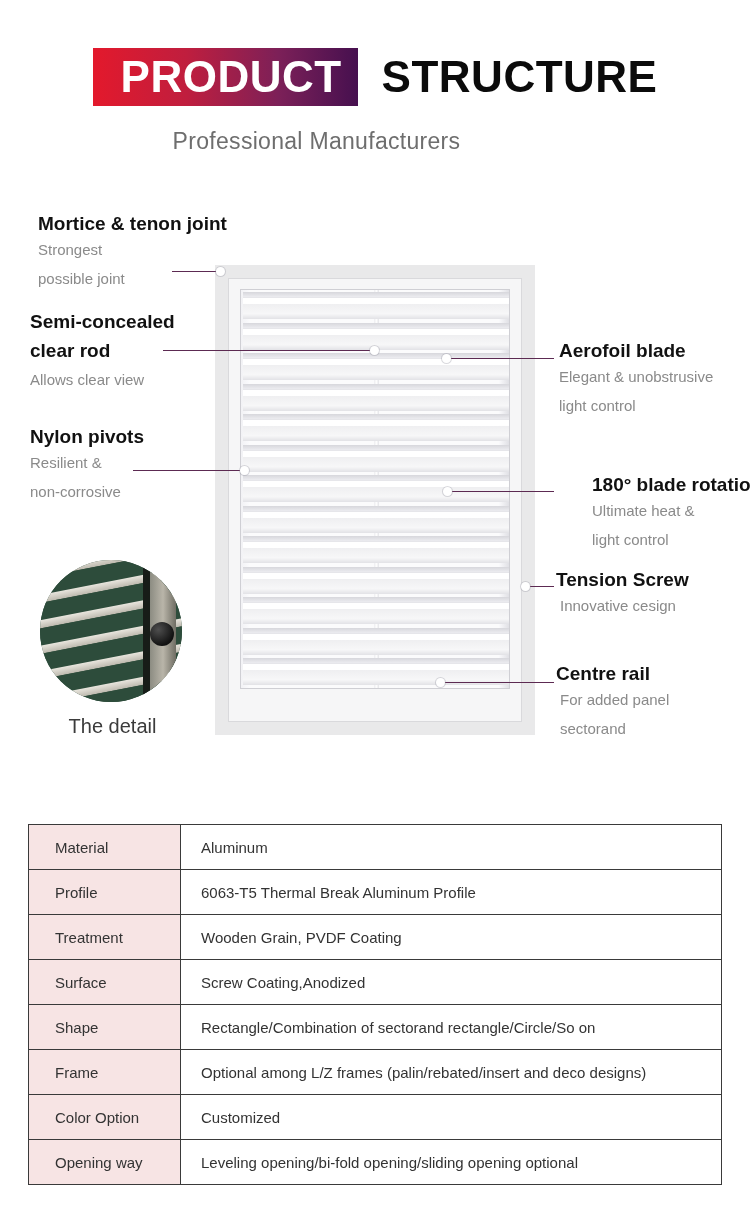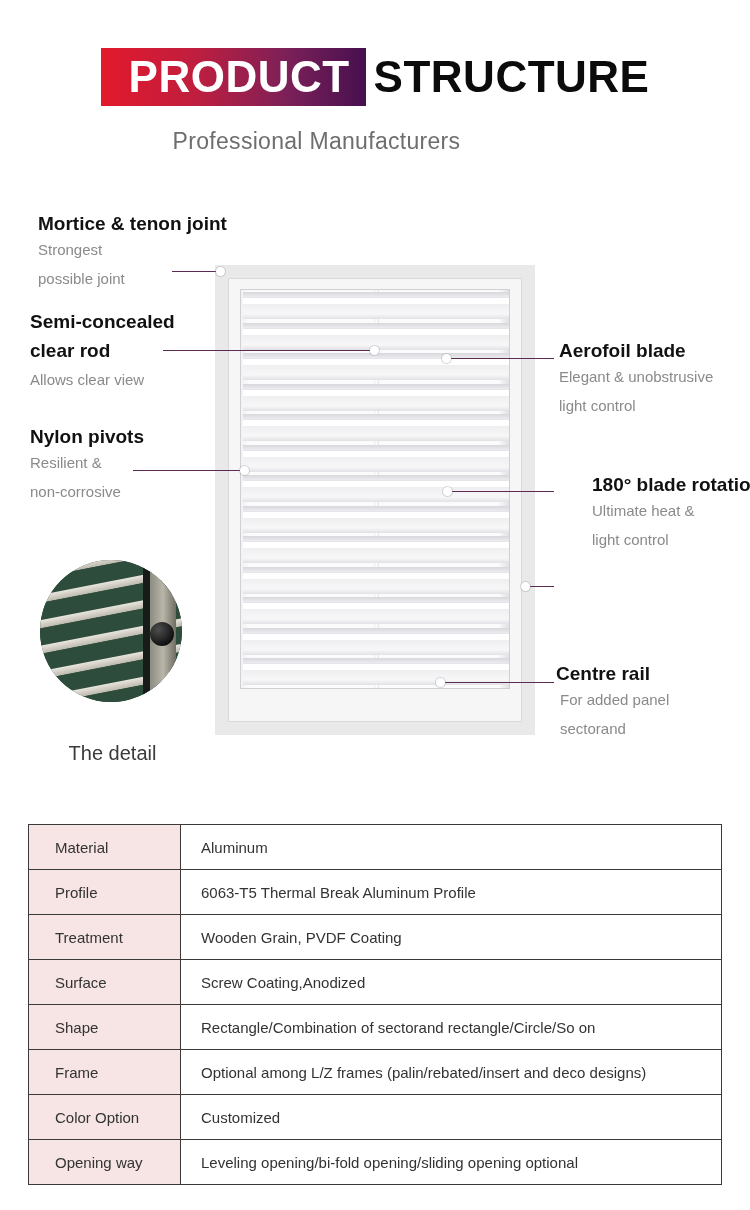--- a/index.html
+++ b/index.html
@@ -19,21 +19,21 @@
   }
   .title-badge {
     background: linear-gradient(to right, #e3192c 0%, #c01e3e 35%, #7c2058 70%, #46104f 100%);
     display: flex; align-items: center; padding: 0 16px 0 28px;
   }
   .title-badge span {
     color: #ffffff; font-size: 44px; font-weight: bold; letter-spacing: 0.5px;
     line-height: 58px;
   }
   .title-plain {
-    display: flex; align-items: center; padding-left: 8px;
+    display: flex; align-items: center; padding-left: 24px;
   }
   .title-plain span {
     color: #0b0b0b; font-size: 44px; font-weight: bold; letter-spacing: 0.5px;
     line-height: 58px;
   }
   .subtitle {
     position: absolute; left: 0; top: 128px; width: 633px; text-align: center;
     color: #6e6e6e; font-size: 23px; letter-spacing: 0.3px;
   }
 
@@ -96,21 +96,21 @@
   }
   .detail-post-edge {
     position: absolute; right: 32px; top: 0; width: 7px; height: 142px; background: #171c18;
   }
   .detail-knob {
     position: absolute; right: 8px; top: 62px; width: 24px; height: 24px;
     border-radius: 50%; background: radial-gradient(circle at 35% 32%, #4e4e4e, #121212 70%);
   }
   .detail-caption {
     position: absolute; left: 0px; top: 520px; width: 225px; text-align: center;
-    color: #3b3b3b; font-size: 20px; margin-top: 27px;
+    color: #3b3b3b; font-size: 20px;
   }
 
   
   .callout { position: absolute; }
   .callout .c-title { color: #111111; font-size: 19px; font-weight: bold; white-space: nowrap; }
   .callout .c-sub { color: #8a8a8a; font-size: 15px; line-height: 1.95; white-space: nowrap; }
   .callout.left { text-align: left; }
   .callout.right { text-align: left; }
 
   .lead-line { position: absolute; height: 1px; background: #5c2a52; }
@@ -259,20 +259,24 @@
     <div class="c-sub">Elegant &amp; unobstrusive</div>
     <div class="c-sub">light control</div>
   </div>
 
   <div class="callout right" style="left:556px; top:474px;margin-left:36px;">
     <div class="c-title">180° blade rotation</div>
     <div class="c-sub">Ultimate heat &amp;</div>
     <div class="c-sub">light control</div>
   </div>
 
+  <div class="callout right" style="left:556px; top:569px;">
+    <div class="c-title">Tension Screw</div>
+    <div class="c-sub" style="padding-left:4px;">Innovative cesign</div>
+  </div>
 
   <div class="callout right" style="left:556px; top:663px;">
     <div class="c-title">Centre rail</div>
     <div class="c-sub" style="padding-left:4px;">For added panel</div>
     <div class="c-sub" style="padding-left:4px;">sectorand</div>
   </div>
 
   <table class="spec-table">
     <tbody id="spec-body">
         <tr>

